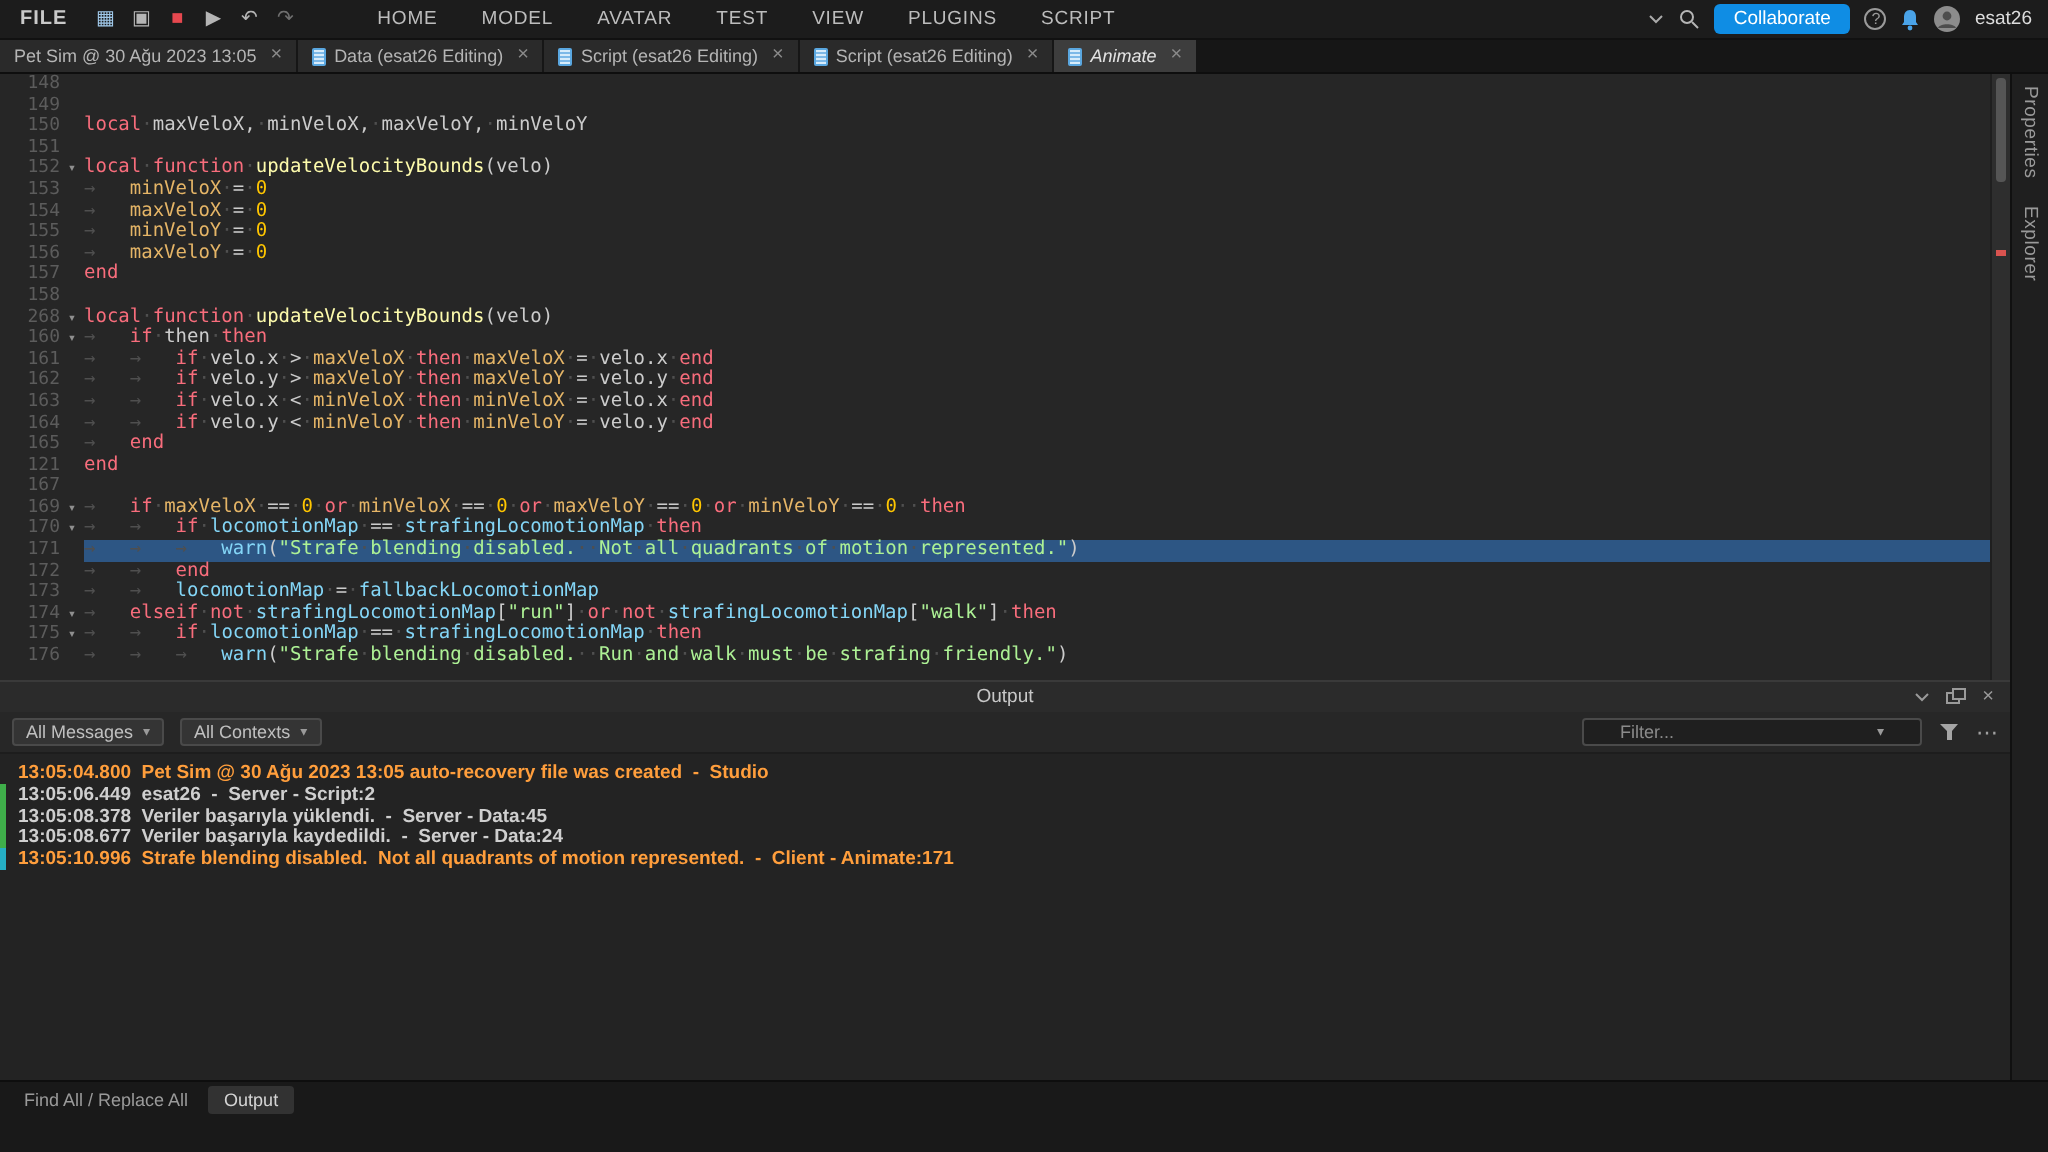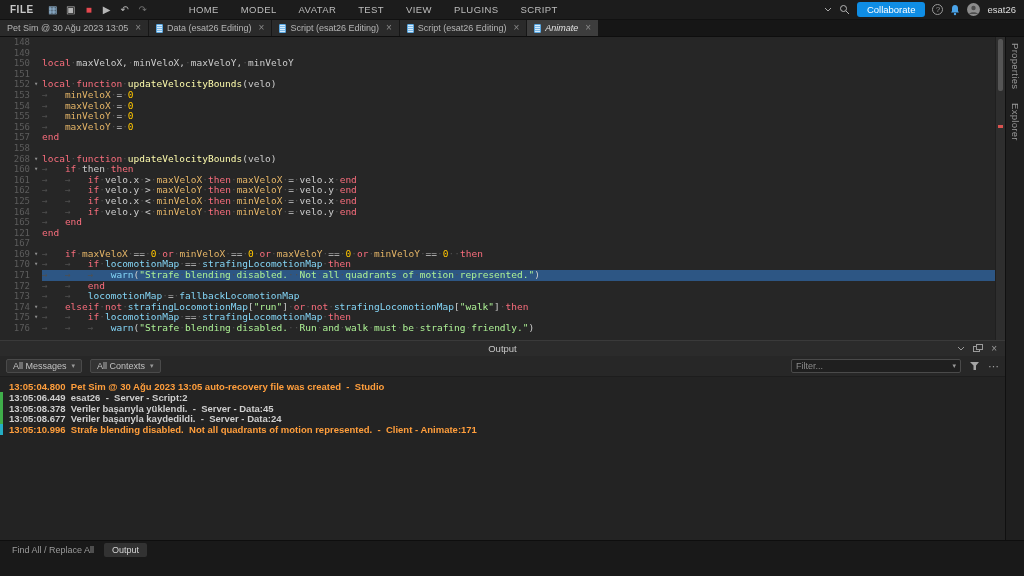--- a/index.html
+++ b/index.html
@@ -44,21 +44,21 @@
   .sb-marker{position:absolute;top:88px;left:2px;right:2px;height:3px;background:#d9534f;}
 
   
   .output-panel{flex:0 0 200px;display:flex;flex-direction:column;border-top:1px solid #3a3a3a;background:#232323;}
   .output-header{flex:0 0 15px;height:15px;background:#2b2b2b;display:flex;align-items:center;position:relative;}
   .output-title{position:absolute;left:0;right:0;text-align:center;font-size:9.5px;color:#c7c7c7;}
   .output-header-icons{margin-left:auto;display:flex;gap:8px;padding-right:8px;z-index:1;color:#9a9a9a;font-size:10px;align-items:center;}
   .output-toolbar{flex:0 0 21px;height:21px;background:#272727;display:flex;align-items:center;padding:0 6px;gap:8px;border-bottom:1px solid #1d1d1d;}
   .dropdown{background:#343434;border:1px solid #4a4a4a;border-radius:2px;color:#c0c0c0;font-size:9px;padding:0 6px;display:flex;align-items:center;gap:5px;height:14px;}
   .dd-arrow{font-size:7px;color:#9a9a9a;}
-  .filter-box{margin-left:auto;width:170px;height:14px;background:#1f1f1f;border:1px solid #4a4a4a;border-radius:2px;display:flex;align-items:center;font-size:9px;color:#8b8b8b;padding:0 4px;justify-content:space-between;}
+  .filter-box{margin-left:auto;width:170px;height:14px;background:#1f1f1f;border:1px solid #4a4a4a;border-radius:2px;display:flex;align-items:center;font-size:9px;color:#8b8b8b;padding:0 18px;justify-content:space-between;}
   .tool-icon{color:#a0a0a0;display:flex;align-items:center;}
   .more-icon{color:#a0a0a0;font-size:11px;}
   .output-log{flex:1;background:#232323;padding-top:4px;overflow:hidden;font-size:9.5px;font-weight:bold;}
   .log-line{display:flex;height:10.8px;align-items:center;white-space:pre;border-left:3px solid transparent;padding-left:6px;}
   .log-line.bar-green{border-left-color:#3fae4a;}
   .log-line.bar-blue{border-left-color:#25aec4;}
   .log-warn{color:#ff9e3c;}
   .log-normal{color:#cfcfcf;}
 
   
@@ -226,21 +226,21 @@
               <span class="ln">161</span>
               <span class="fold"></span>
               <span class="ct"><span style="color: rgb(79, 79, 79);">→   </span><span style="color: rgb(79, 79, 79);">→   </span><span style="color: rgb(248, 109, 124);">if</span><span style="color: rgb(79, 79, 79);">·</span><span style="color: rgb(204, 204, 204);">velo.x</span><span style="color: rgb(79, 79, 79);">·</span><span style="color: rgb(204, 204, 204);">&gt;</span><span style="color: rgb(79, 79, 79);">·</span><span style="color: rgb(229, 181, 103);">maxVeloX</span><span style="color: rgb(79, 79, 79);">·</span><span style="color: rgb(248, 109, 124);">then</span><span style="color: rgb(79, 79, 79);">·</span><span style="color: rgb(229, 181, 103);">maxVeloX</span><span style="color: rgb(79, 79, 79);">·</span><span style="color: rgb(204, 204, 204);">=</span><span style="color: rgb(79, 79, 79);">·</span><span style="color: rgb(204, 204, 204);">velo.x</span><span style="color: rgb(79, 79, 79);">·</span><span style="color: rgb(248, 109, 124);">end</span></span>
             </div>
             <div class="cl">
               <span class="ln">162</span>
               <span class="fold"></span>
               <span class="ct"><span style="color: rgb(79, 79, 79);">→   </span><span style="color: rgb(79, 79, 79);">→   </span><span style="color: rgb(248, 109, 124);">if</span><span style="color: rgb(79, 79, 79);">·</span><span style="color: rgb(204, 204, 204);">velo.y</span><span style="color: rgb(79, 79, 79);">·</span><span style="color: rgb(204, 204, 204);">&gt;</span><span style="color: rgb(79, 79, 79);">·</span><span style="color: rgb(229, 181, 103);">maxVeloY</span><span style="color: rgb(79, 79, 79);">·</span><span style="color: rgb(248, 109, 124);">then</span><span style="color: rgb(79, 79, 79);">·</span><span style="color: rgb(229, 181, 103);">maxVeloY</span><span style="color: rgb(79, 79, 79);">·</span><span style="color: rgb(204, 204, 204);">=</span><span style="color: rgb(79, 79, 79);">·</span><span style="color: rgb(204, 204, 204);">velo.y</span><span style="color: rgb(79, 79, 79);">·</span><span style="color: rgb(248, 109, 124);">end</span></span>
             </div>
             <div class="cl">
-              <span class="ln">125</span>
+              <span class="ln">163</span>
               <span class="fold"></span>
               <span class="ct"><span style="color: rgb(79, 79, 79);">→   </span><span style="color: rgb(79, 79, 79);">→   </span><span style="color: rgb(248, 109, 124);">if</span><span style="color: rgb(79, 79, 79);">·</span><span style="color: rgb(204, 204, 204);">velo.x</span><span style="color: rgb(79, 79, 79);">·</span><span style="color: rgb(204, 204, 204);">&lt;</span><span style="color: rgb(79, 79, 79);">·</span><span style="color: rgb(229, 181, 103);">minVeloX</span><span style="color: rgb(79, 79, 79);">·</span><span style="color: rgb(248, 109, 124);">then</span><span style="color: rgb(79, 79, 79);">·</span><span style="color: rgb(229, 181, 103);">minVeloX</span><span style="color: rgb(79, 79, 79);">·</span><span style="color: rgb(204, 204, 204);">=</span><span style="color: rgb(79, 79, 79);">·</span><span style="color: rgb(204, 204, 204);">velo.x</span><span style="color: rgb(79, 79, 79);">·</span><span style="color: rgb(248, 109, 124);">end</span></span>
             </div>
             <div class="cl">
               <span class="ln">164</span>
               <span class="fold"></span>
               <span class="ct"><span style="color: rgb(79, 79, 79);">→   </span><span style="color: rgb(79, 79, 79);">→   </span><span style="color: rgb(248, 109, 124);">if</span><span style="color: rgb(79, 79, 79);">·</span><span style="color: rgb(204, 204, 204);">velo.y</span><span style="color: rgb(79, 79, 79);">·</span><span style="color: rgb(204, 204, 204);">&lt;</span><span style="color: rgb(79, 79, 79);">·</span><span style="color: rgb(229, 181, 103);">minVeloY</span><span style="color: rgb(79, 79, 79);">·</span><span style="color: rgb(248, 109, 124);">then</span><span style="color: rgb(79, 79, 79);">·</span><span style="color: rgb(229, 181, 103);">minVeloY</span><span style="color: rgb(79, 79, 79);">·</span><span style="color: rgb(204, 204, 204);">=</span><span style="color: rgb(79, 79, 79);">·</span><span style="color: rgb(204, 204, 204);">velo.y</span><span style="color: rgb(79, 79, 79);">·</span><span style="color: rgb(248, 109, 124);">end</span></span>
             </div>
             <div class="cl">
               <span class="ln">165</span>

